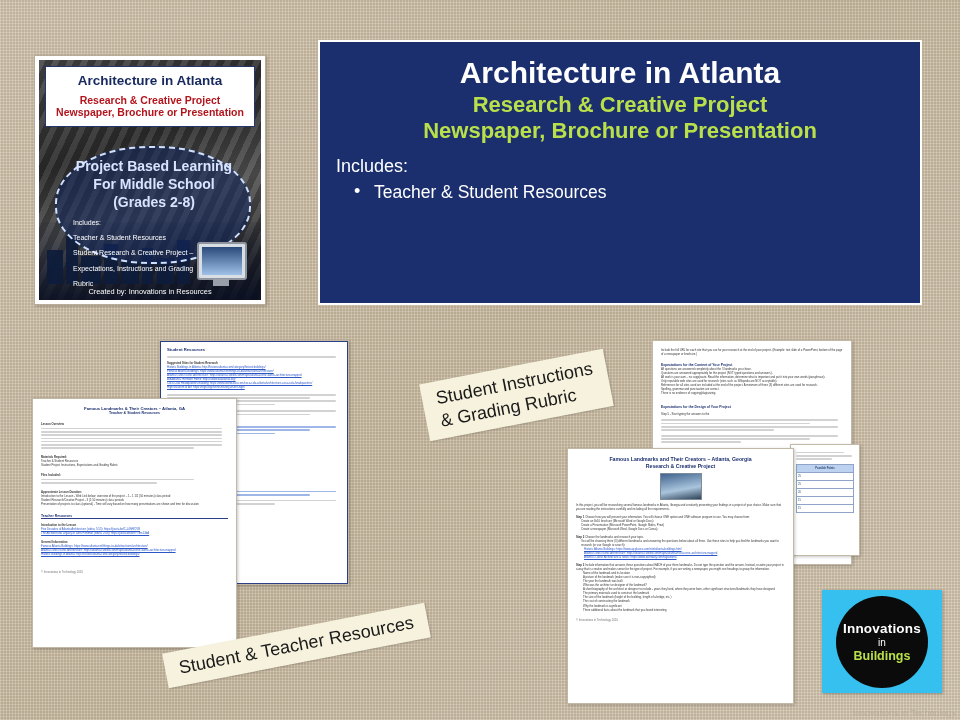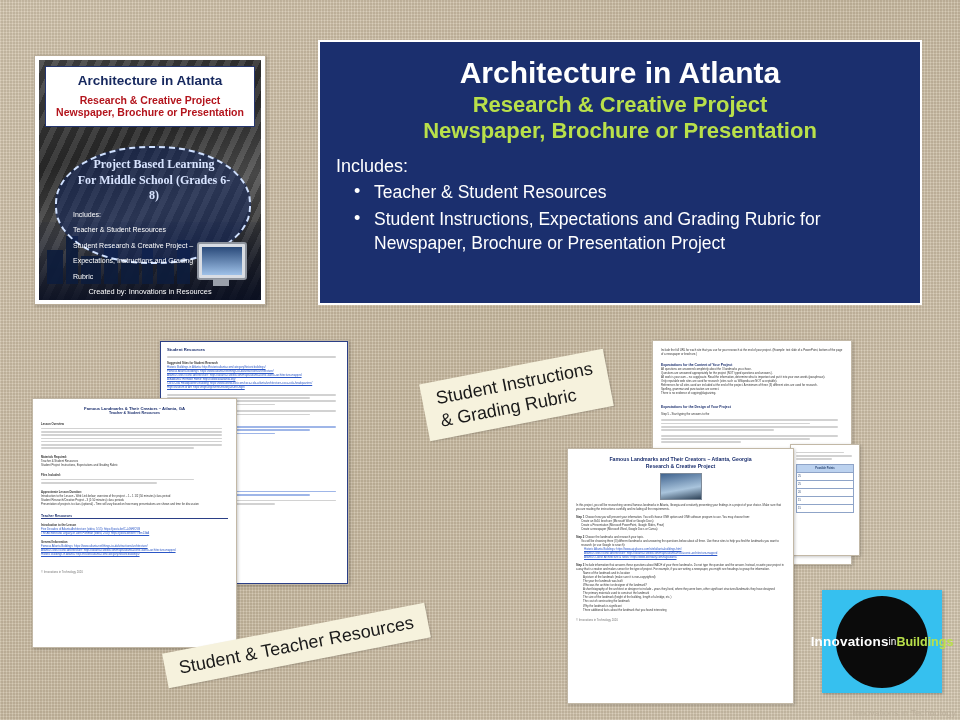--- a/index.html
+++ b/index.html
@@ -35,21 +35,21 @@
   }
   .cover-title{color:#16285e;font-weight:bold;font-size:13.5px;line-height:1.15;}
   .cover-sub1{color:#b3151d;font-weight:bold;font-size:10.5px;margin-top:5px;line-height:1.2;}
   .cover-sub2{color:#b3151d;font-weight:bold;font-size:10.5px;line-height:1.2;}
   .cover-bubble{
     position:absolute;left:16px;top:86px;width:196px;height:118px;z-index:3;
     border:2px dashed #cfe0ff;border-radius:48%;
     background:rgba(18,38,92,0.55);
     color:#fff;box-sizing:border-box;padding:9px 14px 0 16px;
   }
-  .bub-t1{text-align:center;color:#d8e4ff;font-size:12px;font-weight:bold;line-height:1.3;font-family:Liberation Serif, serif;}
+  .bub-t1{text-align:center;color:#d8e4ff;font-size:14px;font-weight:bold;line-height:1.3;}
   .bub-inc{color:#ffffff;font-size:7px;margin-top:6px;line-height:1.35;}
   .cover-city{
     position:absolute;left:0;right:0;bottom:0;height:78px;z-index:2;
     background:linear-gradient(180deg,rgba(12,20,45,.1),rgba(8,14,34,.85));
   }
   .bldg{position:absolute;bottom:16px;background:#0d1c3c;opacity:.92;}
   .cover-monitor{
     position:absolute;right:14px;bottom:20px;width:46px;height:34px;z-index:4;
     background:#d9dde4;border:2px solid #8e949e;border-radius:3px;
   }
@@ -123,21 +123,21 @@
   #label-resources{left:163px;top:628px;transform:rotate(-11deg);}
 
   
   .logo{
     position:absolute;left:822px;top:590px;width:120px;height:103px;background:#36c0ef;
     box-shadow:1px 1px 3px rgba(0,0,0,.25);
   }
   .logo-circle{
     position:absolute;left:50%;top:50%;transform:translate(-50%,-50%);
     width:92px;height:92px;border-radius:50%;background:#0b0b0b;
-    display:flex;flex-direction:row;align-items:center;justify-content:center;
+    display:flex;flex-direction:column;align-items:center;justify-content:center;
   }
   .logo-l1{color:#ffffff;font-size:13.5px;font-weight:bold;letter-spacing:.2px;}
   .logo-l2{color:#ffffff;font-size:10px;margin:1px 0;}
   .logo-l3{color:#b9e04a;font-size:12.5px;font-weight:bold;}
   .watermark{
     position:absolute;right:4px;bottom:2px;color:#b9ad99;font-size:9px;opacity:.85;
   }
 </style>
 </head>
 <body>
@@ -156,21 +156,21 @@
     </div>
 
     <div class="cover-title-box">
       <div class="cover-title">Architecture in Atlanta</div>
       <div class="cover-sub1">Research &amp; Creative Project</div>
       <div class="cover-sub2">Newspaper, Brochure or Presentation</div>
     </div>
 
     <div class="cover-bubble">
       <div class="bub-t1">Project Based Learning</div>
-      <div class="bub-t1">For Middle School (Grades 6-8)</div>
+      <div class="bub-t1">For Middle School (Grades 2-8)</div>
       <div class="bub-inc">Includes:</div>
       <div class="bub-inc">Teacher &amp; Student Resources</div>
       <div class="bub-inc">Student Research &amp; Creative Project –</div>
       <div class="bub-inc">Expectations, Instructions and Grading</div>
       <div class="bub-inc">Rubric</div>
     </div>
 
     <div class="cover-monitor">
       <div class="cover-monitor-screen"></div>
     </div>
@@ -179,21 +179,20 @@
   </div>
 </div>
 
 <div class="banner">
   <div class="b-title">Architecture in Atlanta</div>
   <div class="b-sub">Research &amp; Creative Project</div>
   <div class="b-sub2">Newspaper, Brochure or Presentation</div>
   <div class="b-includes">Includes:</div>
   <ul class="b-list">
     <li>Teacher &amp; Student Resources</li>
-    <li>Student Instructions, Expectations and Grading Rubric for Newspaper, Brochure or Presentation Project</li>
   </ul>
 </div>
 
 <div class="sheet" id="sheet-student-resources">
   <div class="sr-frame">
     <div class="tiny-h">Student Resources</div>
     <div class="line l" style="margin-top:4px"></div>
     <div class="tiny" style="font-weight:bold;margin-top:3px">Suggested Sites for Student Research</div>
     <div class="tiny tiny-link">Historic Buildings in Atlanta: http://historicatlanta.com/category/historicbuildings/</div>
     <div class="tiny tiny-link">Famous Atlanta Buildings: https://www.atlanta.net/things-to-do/attractions/architecture/</div>

